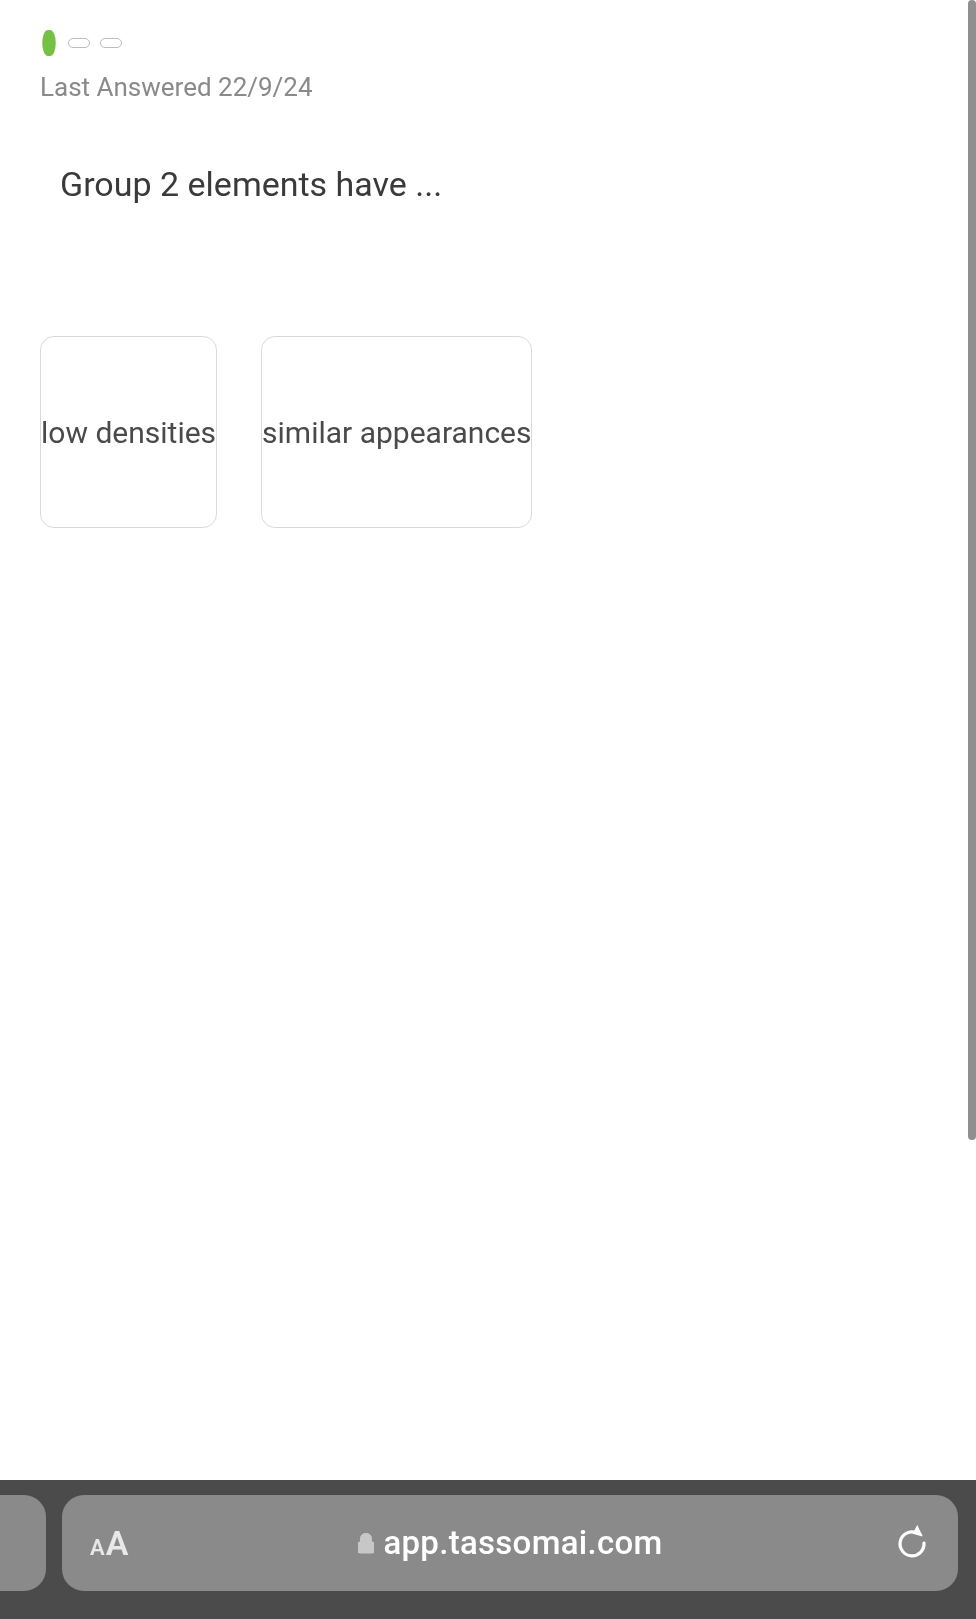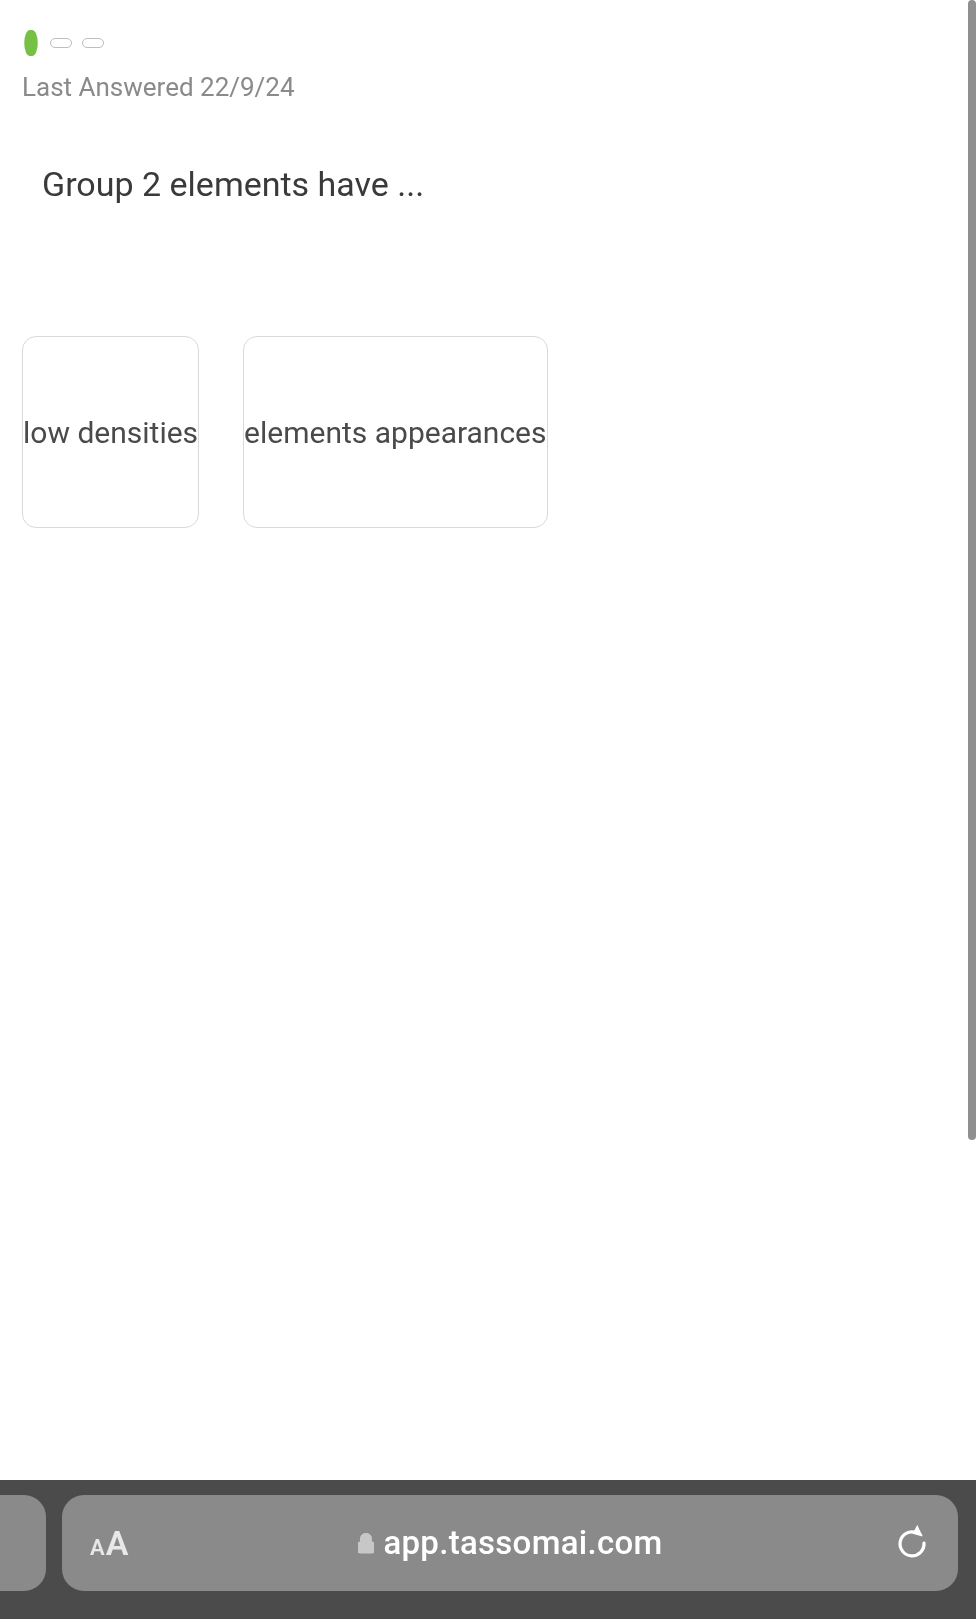--- a/index.html
+++ b/index.html
@@ -12,20 +12,21 @@
       background: #ffffff;
       width: 976px;
       height: 1619px;
       position: relative;
       overflow: hidden;
     }
     .content-area {
       padding: 30px 22px 0 22px;
       height: 1270px;
       position: relative;
+      margin-left: 18px;
     }
     .progress-row {
       display: flex;
       align-items: center;
       gap: 10px;
       margin-bottom: 16px;
     }
     .progress-diamond {
       width: 18px;
       height: 26px;
@@ -173,21 +174,21 @@
 
   <div class="last-answered">Last Answered 22/9/24</div>
 
   <div class="question-text">Group 2 elements have ...</div>
 
   <div class="answers">
     <div class="answer-card">
       <span class="answer-text">low densities</span>
     </div>
     <div class="answer-card">
-      <span class="answer-text">elements appearances</span>
+      <span class="answer-text">similar appearances</span>
     </div>
   </div>
 </div>
 
 <div class="browser-bar">
   <div class="tab-edge"></div>
   <div class="url-pill">
     <div class="text-size-control">
       <span class="text-size-small">A</span>
       <span class="text-size-large">A</span>

